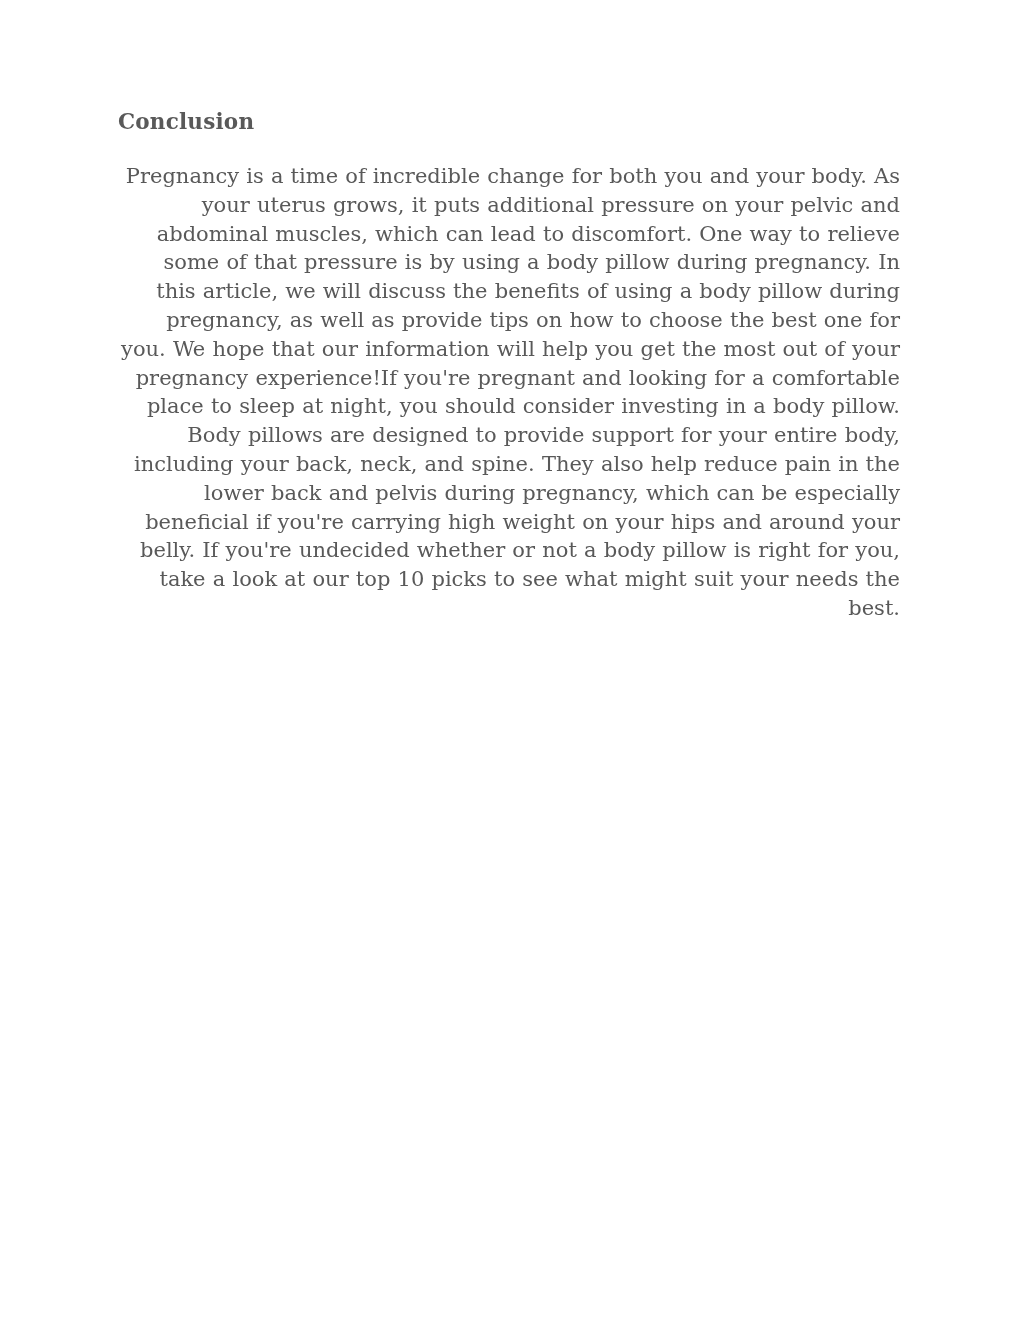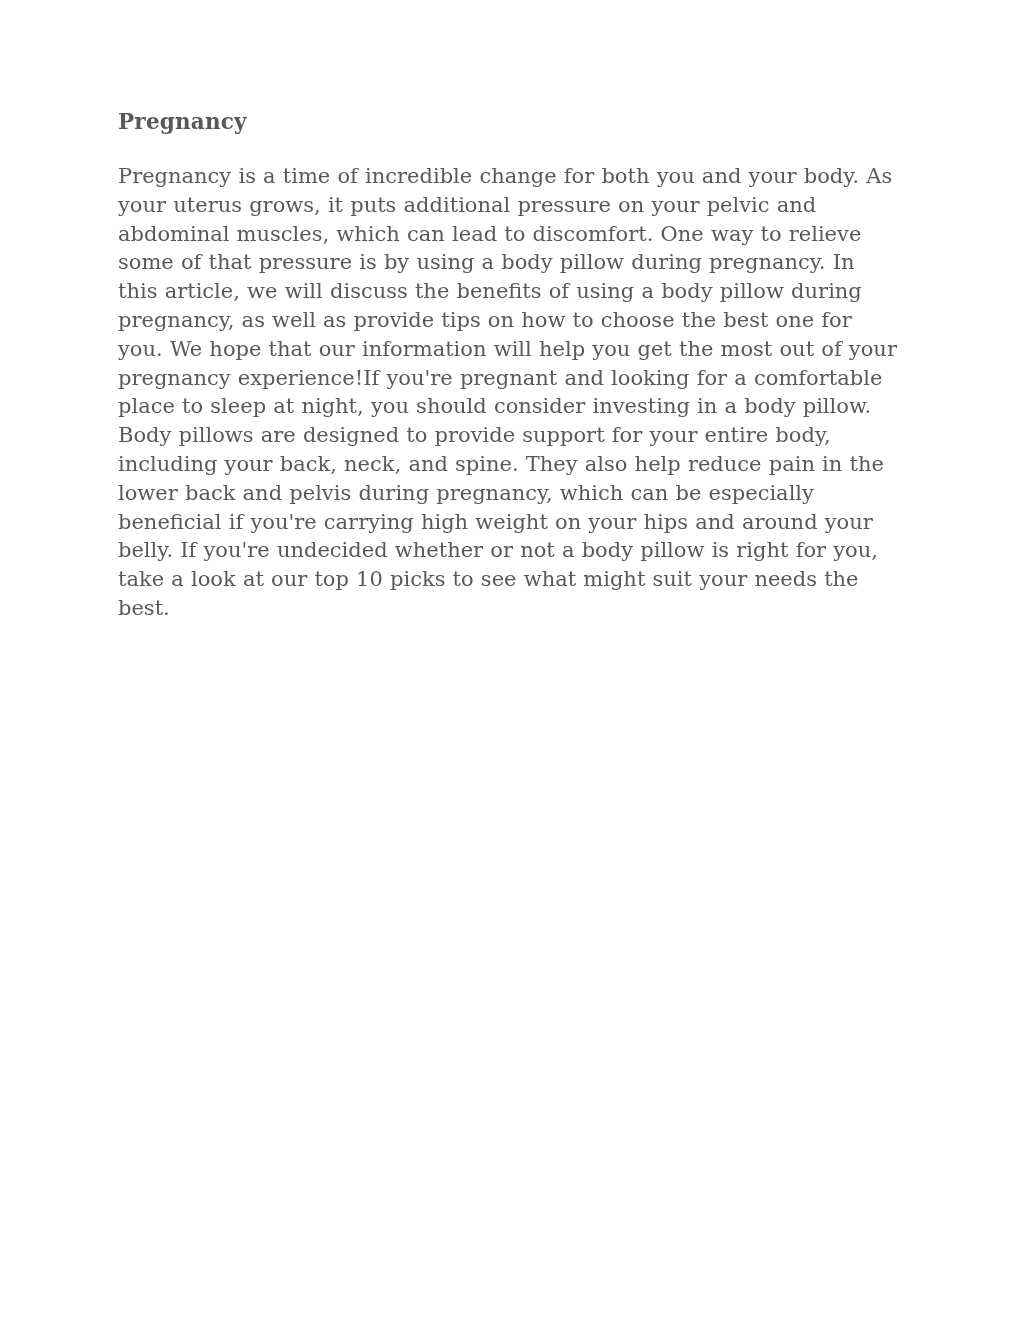--- a/index.html
+++ b/index.html
@@ -34,25 +34,25 @@
     color: #595959;
     margin: 0 0 26px 0;
     letter-spacing: 0.2px;
   }
   .body-text {
     font-family: "DejaVu Serif", serif;
     font-size: 21px;
     line-height: 28.8px;
     color: #595959;
     margin: 0;
-    text-align: left;
+    text-align: right;
     word-spacing: 0.5px;
   }
 </style>
 </head>
 <body>
 
 <div class="page">
   <div class="content">
-    <h2 class="heading">Pregnancy</h2>
+    <h2 class="heading">Conclusion</h2>
     <p class="body-text">Pregnancy is a time of incredible change for both you and your body. As your uterus grows, it puts additional pressure on your pelvic and abdominal muscles, which can lead to discomfort. One way to relieve some of that pressure is by using a body pillow during pregnancy. In this article, we will discuss the benefits of using a body pillow during pregnancy, as well as provide tips on how to choose the best one for you. We hope that our information will help you get the most out of your pregnancy experience!If you're pregnant and looking for a comfortable place to sleep at night, you should consider investing in a body pillow. Body pillows are designed to provide support for your entire body, including your back, neck, and spine. They also help reduce pain in the lower back and pelvis during pregnancy, which can be especially beneficial if you're carrying high weight on your hips and around your belly. If you're undecided whether or not a body pillow is right for you, take a look at our top 10 picks to see what might suit your needs the best.</p>
   </div>
 </div>
 
 </body></html>

